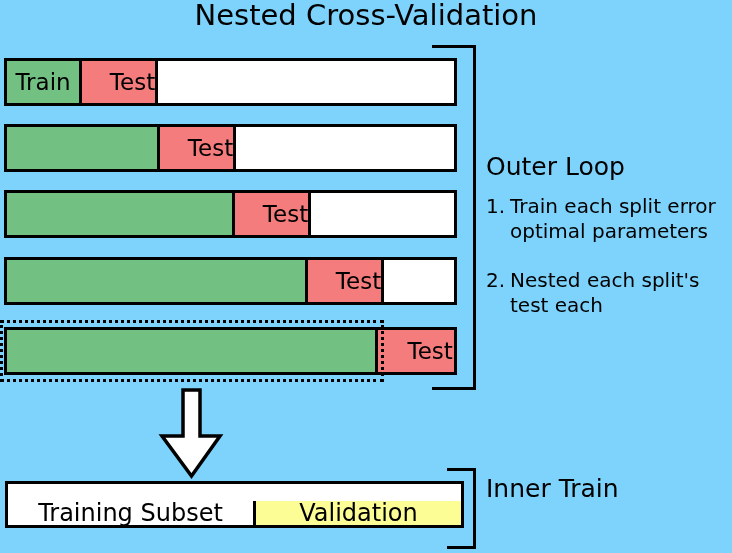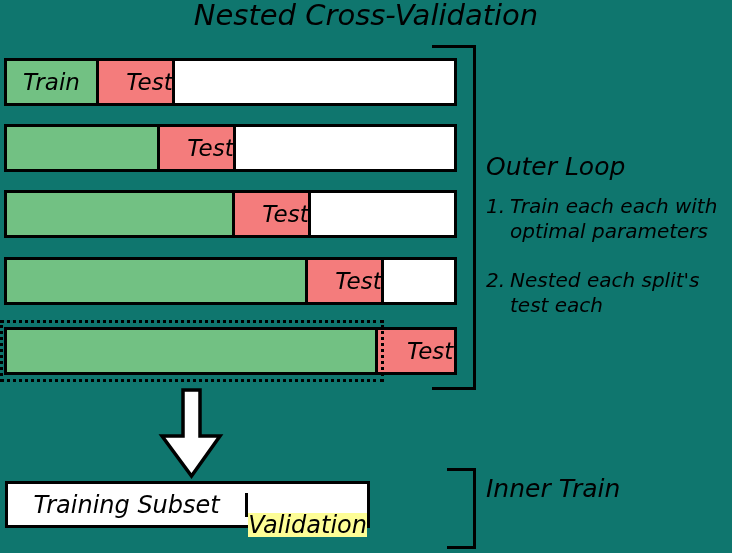--- a/index.html
+++ b/index.html
@@ -9,22 +9,21 @@
   }
   body {
     font-family: "DejaVu Sans", sans-serif;
     color: #000000;
   }
   #canvas {
     position: relative;
     width: 732px;
     height: 553px;
     overflow: hidden;
-    background: #0f766e;
-    font-style: italic;
+    background: #7dd3fc;
   }
   .title {
     position: absolute;
     left: 0;
     top: -2px;
     width: 732px;
     text-align: center;
     font-size: 29px;
     line-height: 34px;
     letter-spacing: 0px;
@@ -115,27 +114,27 @@
   .arrow {
     position: absolute;
     left: 155px;
     top: 388px;
   }
   
   .bottom-bar {
     position: absolute;
     left: 5px;
     top: 481px;
-    width: 365px;
+    width: 459px;
     height: 47px;
     box-sizing: border-box;
     border: 3px solid #000000;
     background: #ffffff;
     display: flex;
-    align-items: center;
+    align-items: flex-end;
   }
   .bottom-seg {
     box-sizing: border-box;
     display: flex;
     align-items: center;
     justify-content: center;
     font-size: 24px;
     line-height: 24px;
     white-space: nowrap;
     color: #000000;
@@ -152,21 +151,21 @@
   }
 </style>
 </head>
 <body>
 
 <div id="canvas">
 
   <div class="title">Nested Cross-Validation</div>
 
   <div class="fold-row" style="top:58px;">
-    <div class="seg seg-train" style="width:92px;">Train</div>
+    <div class="seg seg-train" style="width:75px;">Train</div>
     <div class="seg seg-test" style="width:76px;">Test</div>
     <div class="seg seg-rest"></div>
   </div>
 
   <div class="fold-row" style="top:124px;">
     <div class="seg seg-train" style="width:153px;"></div>
     <div class="seg seg-test" style="width:76px;">Test</div>
     <div class="seg seg-rest"></div>
   </div>
 
@@ -186,21 +185,21 @@
     <div class="seg seg-train" style="width:374px;"></div>
     <div class="seg seg-test last" style="width:76px;">Test</div>
   </div>
   <div class="dotted-box" style="left:0px; top:320px; width:384px; height:62px;"></div>
 
   <div class="bracket" style="left:432px; top:45px; width:44px; height:345px;"></div>
 
   <div class="loop-heading" style="left:486px; top:152px;">Outer Loop</div>
 
   <div class="loop-note" style="left:486px; top:194px;">
-    <span><span class="num">1.</span><span>Train each each with</span></span>
+    <span><span class="num">1.</span><span>Train each split error</span></span>
     <span class="ln2">optimal parameters</span>
   </div>
 
   <div class="loop-note" style="left:486px; top:268px;">
     <span><span class="num">2.</span><span>Nested each split's</span></span>
     <span class="ln2">test each</span>
   </div>
 
   <div class="arrow">
     <svg width="80" height="92" viewBox="0 0 80 92" xmlns="http://www.w3.org/2000/svg">

